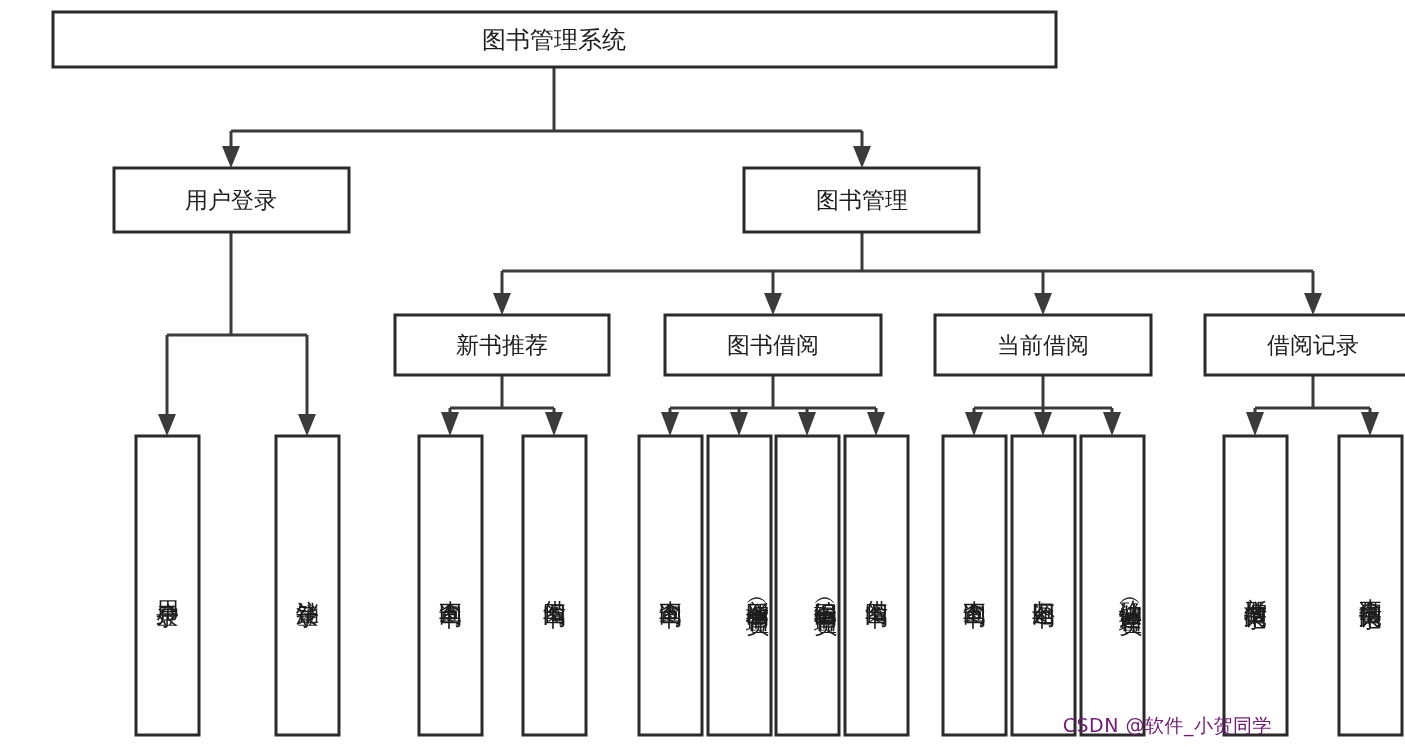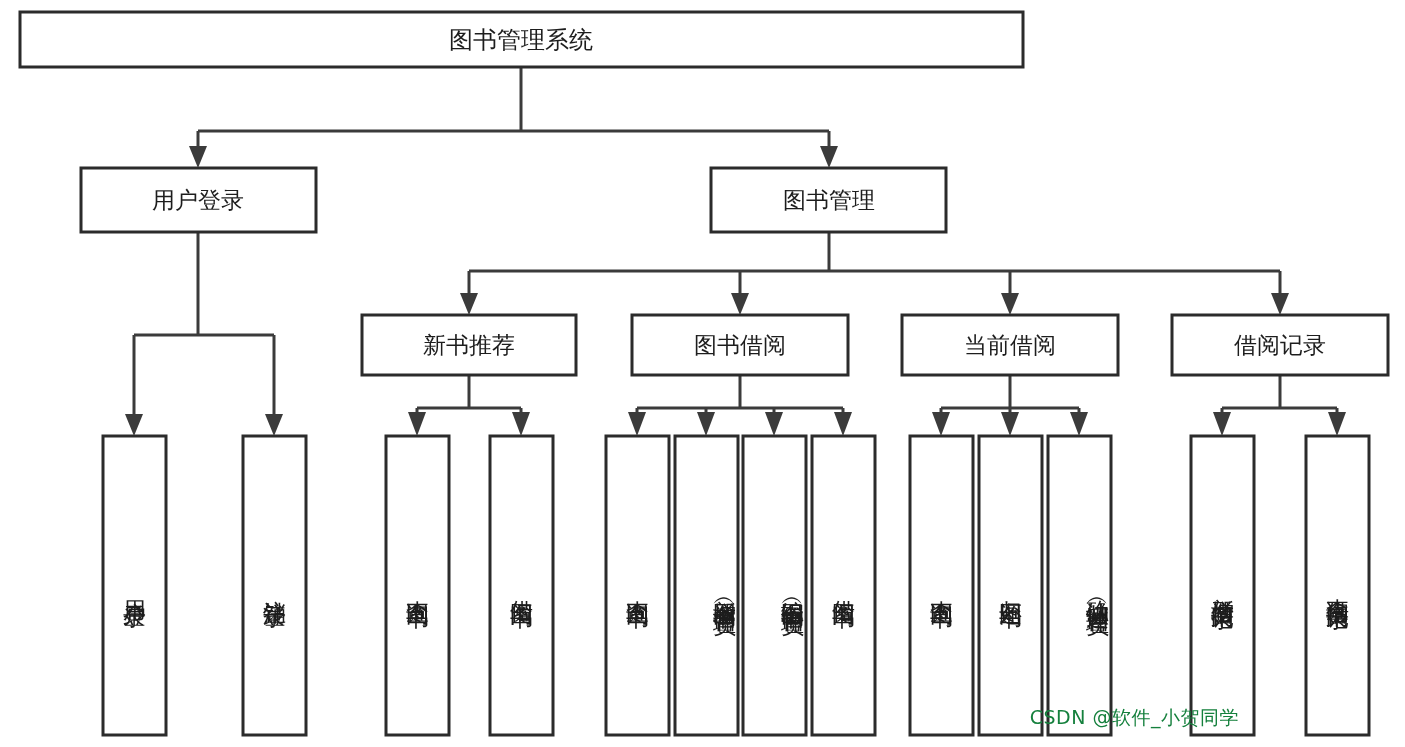--- a/index.html
+++ b/index.html
@@ -12,20 +12,21 @@
     width: 1405px;
     height: 747px;
     font-family: "DejaVu Sans", "Liberation Sans", sans-serif;
     overflow: hidden;
   }
   #diagram-root {
     position: relative;
     width: 1247px;
     height: 747px;
     background: #ffffff;
+    margin-left: 33px;
   }
   svg#tree-svg {
     position: absolute;
     left: 0;
     top: 0;
     width: 1405px;
     height: 747px;
     display: block;
   }
   .node-rect {
@@ -73,24 +74,24 @@
     font-size: 23px;
     line-height: 1.18;
     color: #1d1d1d;
     letter-spacing: 2px;
     white-space: nowrap;
     pointer-events: none;
   }
   .watermark {
     position: absolute;
     right: 8px;
-    bottom: 16px;
+    bottom: 8px;
     font-family: "DejaVu Sans", "Liberation Sans", sans-serif;
     font-size: 19px;
-    color: #15803d;
+    color: #701a75;
     white-space: nowrap;
     letter-spacing: 0.5px;
     text-align: right;
   }
 </style>
 </head>
 <body>
 
 <div id="diagram-root">
 

